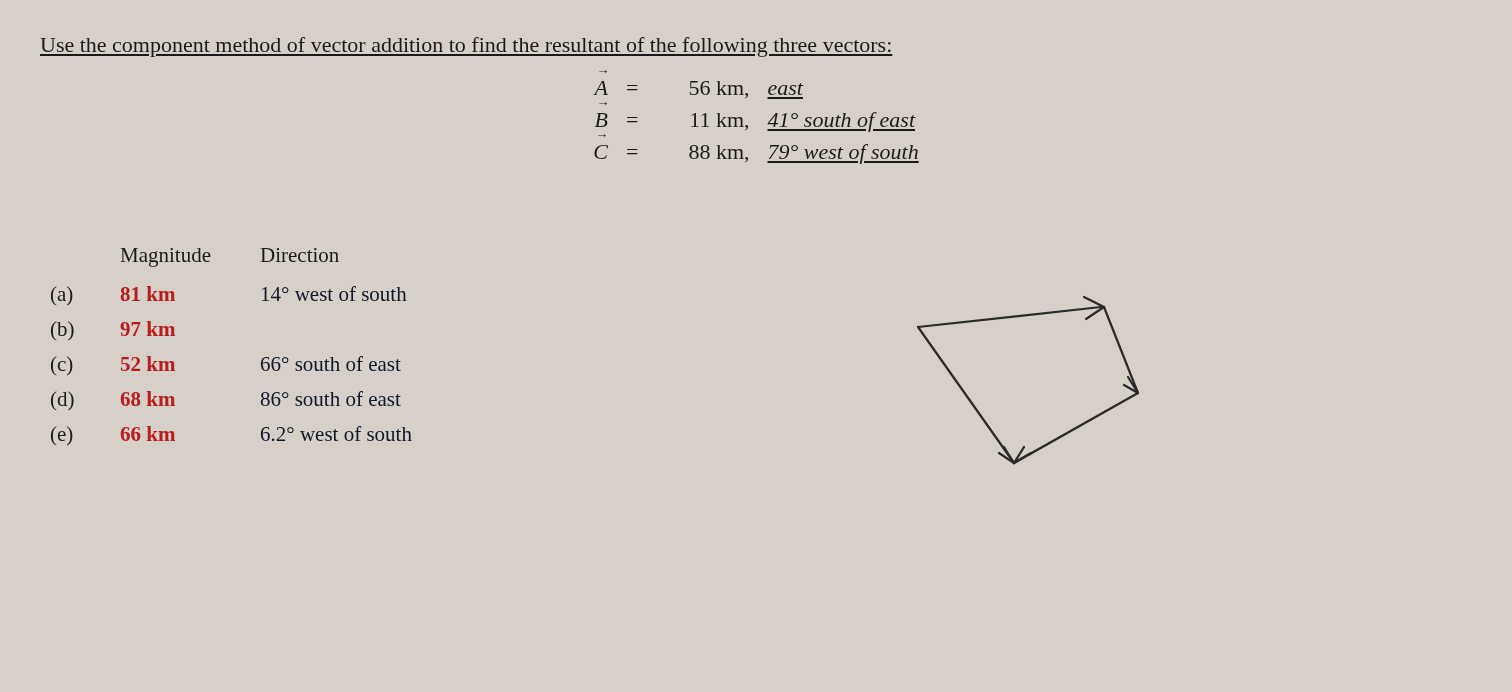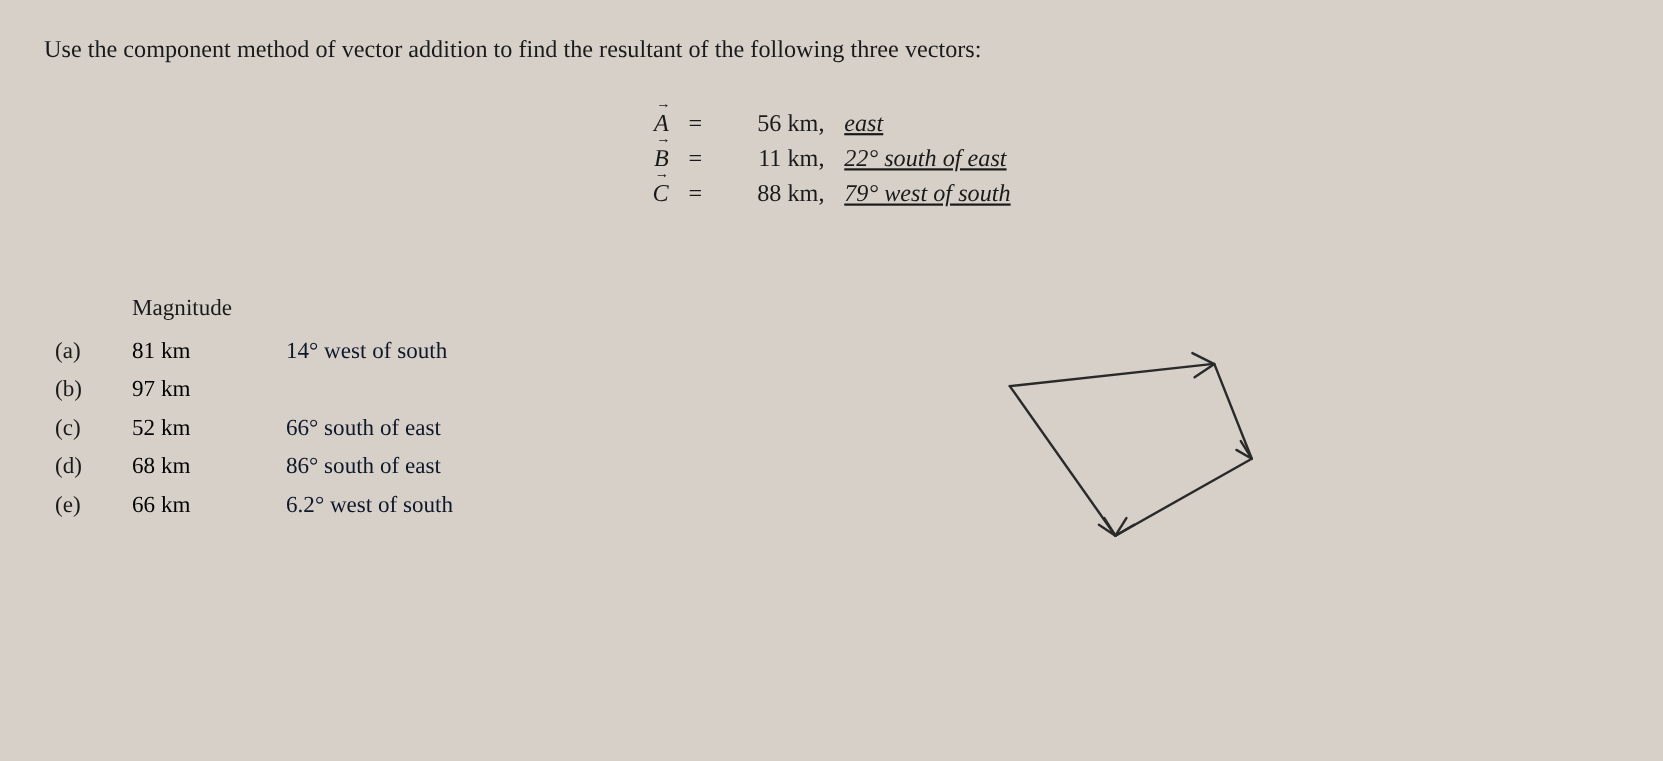--- a/index.html
+++ b/index.html
@@ -9,22 +9,23 @@
       font-family: Georgia, 'Times New Roman', serif;
       width: 1512px;
       min-height: 692px;
       padding: 30px 40px;
       color: #1a1a1a;
       position: relative;
     }
 
     .question-text {
       font-size: 22px;
-      margin-bottom: 38px;
+      margin-bottom: 14px;
       line-height: 1.4;
+      text-decoration: underline;
     }
 
     .vectors-section {
       display: flex;
       justify-content: center;
       margin-bottom: 40px;
     }
 
     .vectors-table {
       display: grid;
@@ -82,21 +83,22 @@
       margin-bottom: 10px;
       align-items: baseline;
       padding-left: 10px;
     }
 
     .answer-label {
       color: #1a1a1a;
     }
 
     .answer-magnitude {
-      color: #000000;
+      color: #b91c1c;
+      font-weight: bold;
     }
 
     .answer-direction {
       color: #0f172a;
     }
 
     
     .diagram-container {
       flex: 1;
       display: flex;
@@ -129,40 +131,41 @@
     <div class="vec-dir">east</div>
 
     <div class="vec-label">
       <span style="position:relative; display:inline-block; font-style:italic;">
         <span style="position:absolute; top:-13px; left:2px; font-size:13px; font-style:normal;">→</span>
         B
       </span>
     </div>
     <div class="vec-eq">=</div>
     <div class="vec-val">11 km,</div>
-    <div class="vec-dir">22° south of east</div>
+    <div class="vec-dir">41° south of east</div>
 
     <div class="vec-label">
       <span style="position:relative; display:inline-block; font-style:italic;">
         <span style="position:absolute; top:-13px; left:2px; font-size:13px; font-style:normal;">→</span>
         C
       </span>
     </div>
     <div class="vec-eq">=</div>
     <div class="vec-val">88 km,</div>
     <div class="vec-dir">79° west of south</div>
   </div>
 </div>
 
 <div class="answers-section">
   <div class="answers-left">
 
     <div class="answers-header">
       <div></div>
       <div>Magnitude</div>
+      <div>Direction</div>
     </div>
 
     <div class="answer-row">
       <div class="answer-label">(a)</div>
       <div class="answer-magnitude">81 km</div>
       <div class="answer-direction">14° west of south</div>
     </div>
 
     <div class="answer-row">
       <div class="answer-label">(b)</div>

